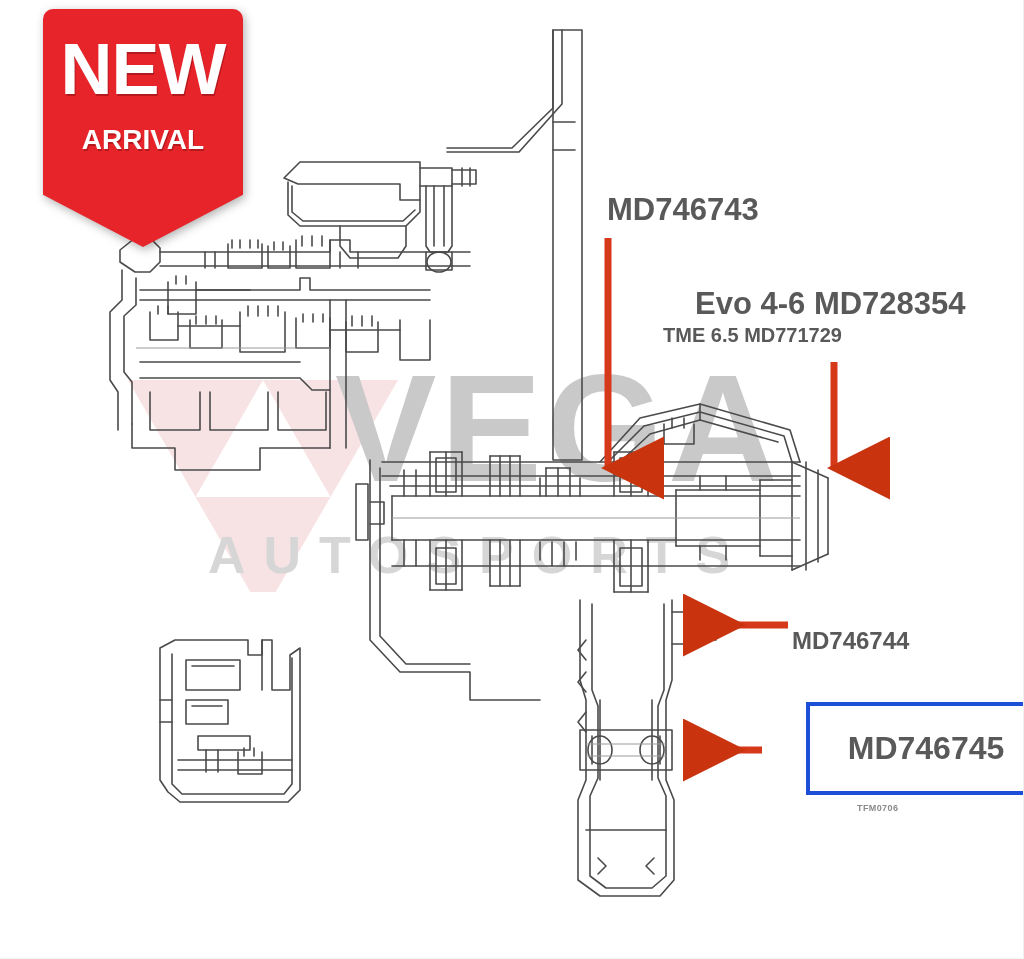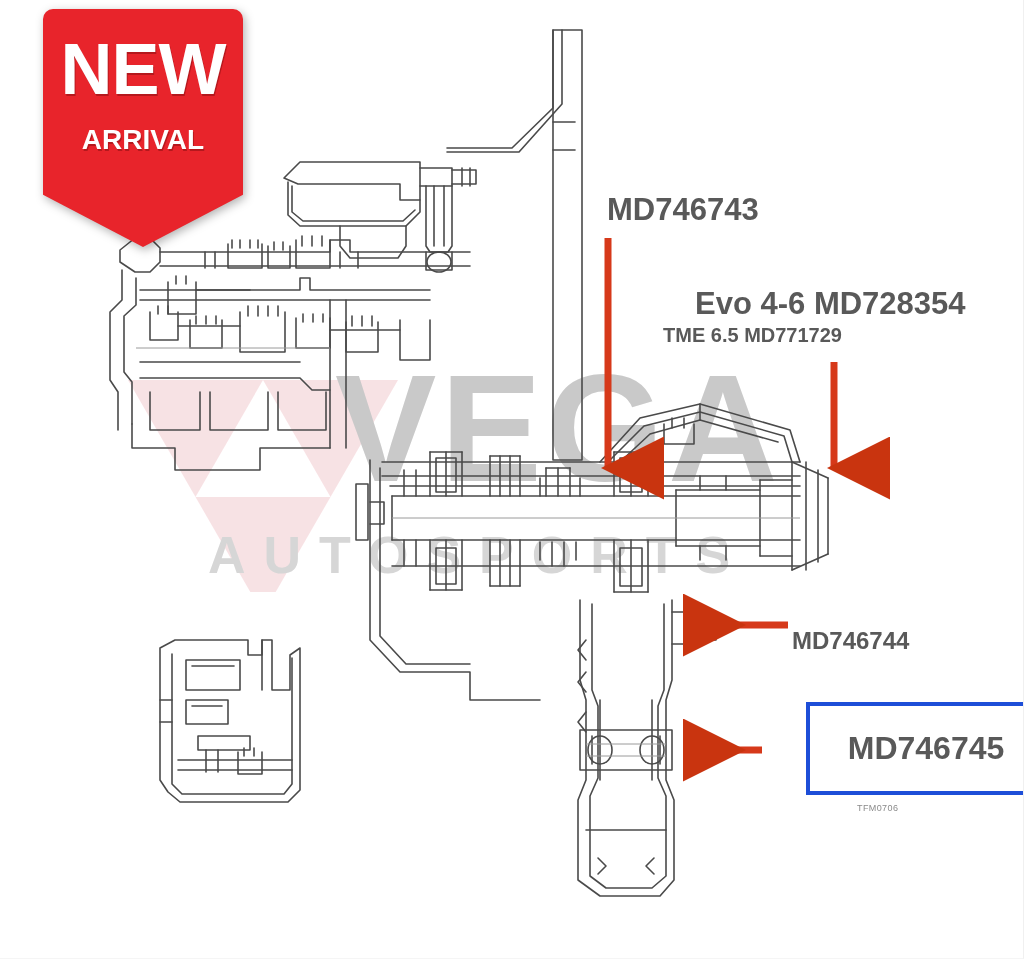--- a/index.html
+++ b/index.html
@@ -103,21 +103,21 @@
     color: #595959;
     font-weight: 700;
     font-size: 32px;
     font-family: "Liberation Sans", sans-serif;
   }
   .diagram-code {
     position: absolute;
     left: 857px;
     top: 803px;
     font-size: 9px;
-    font-weight: 400;
+    font-weight: 700;
     color: #8a8a8a;
     letter-spacing: .4px;
     font-family: "Liberation Sans", sans-serif;
   }
 
   
   .badge {
     position: absolute;
     left: 43px;
     top: 9px;

